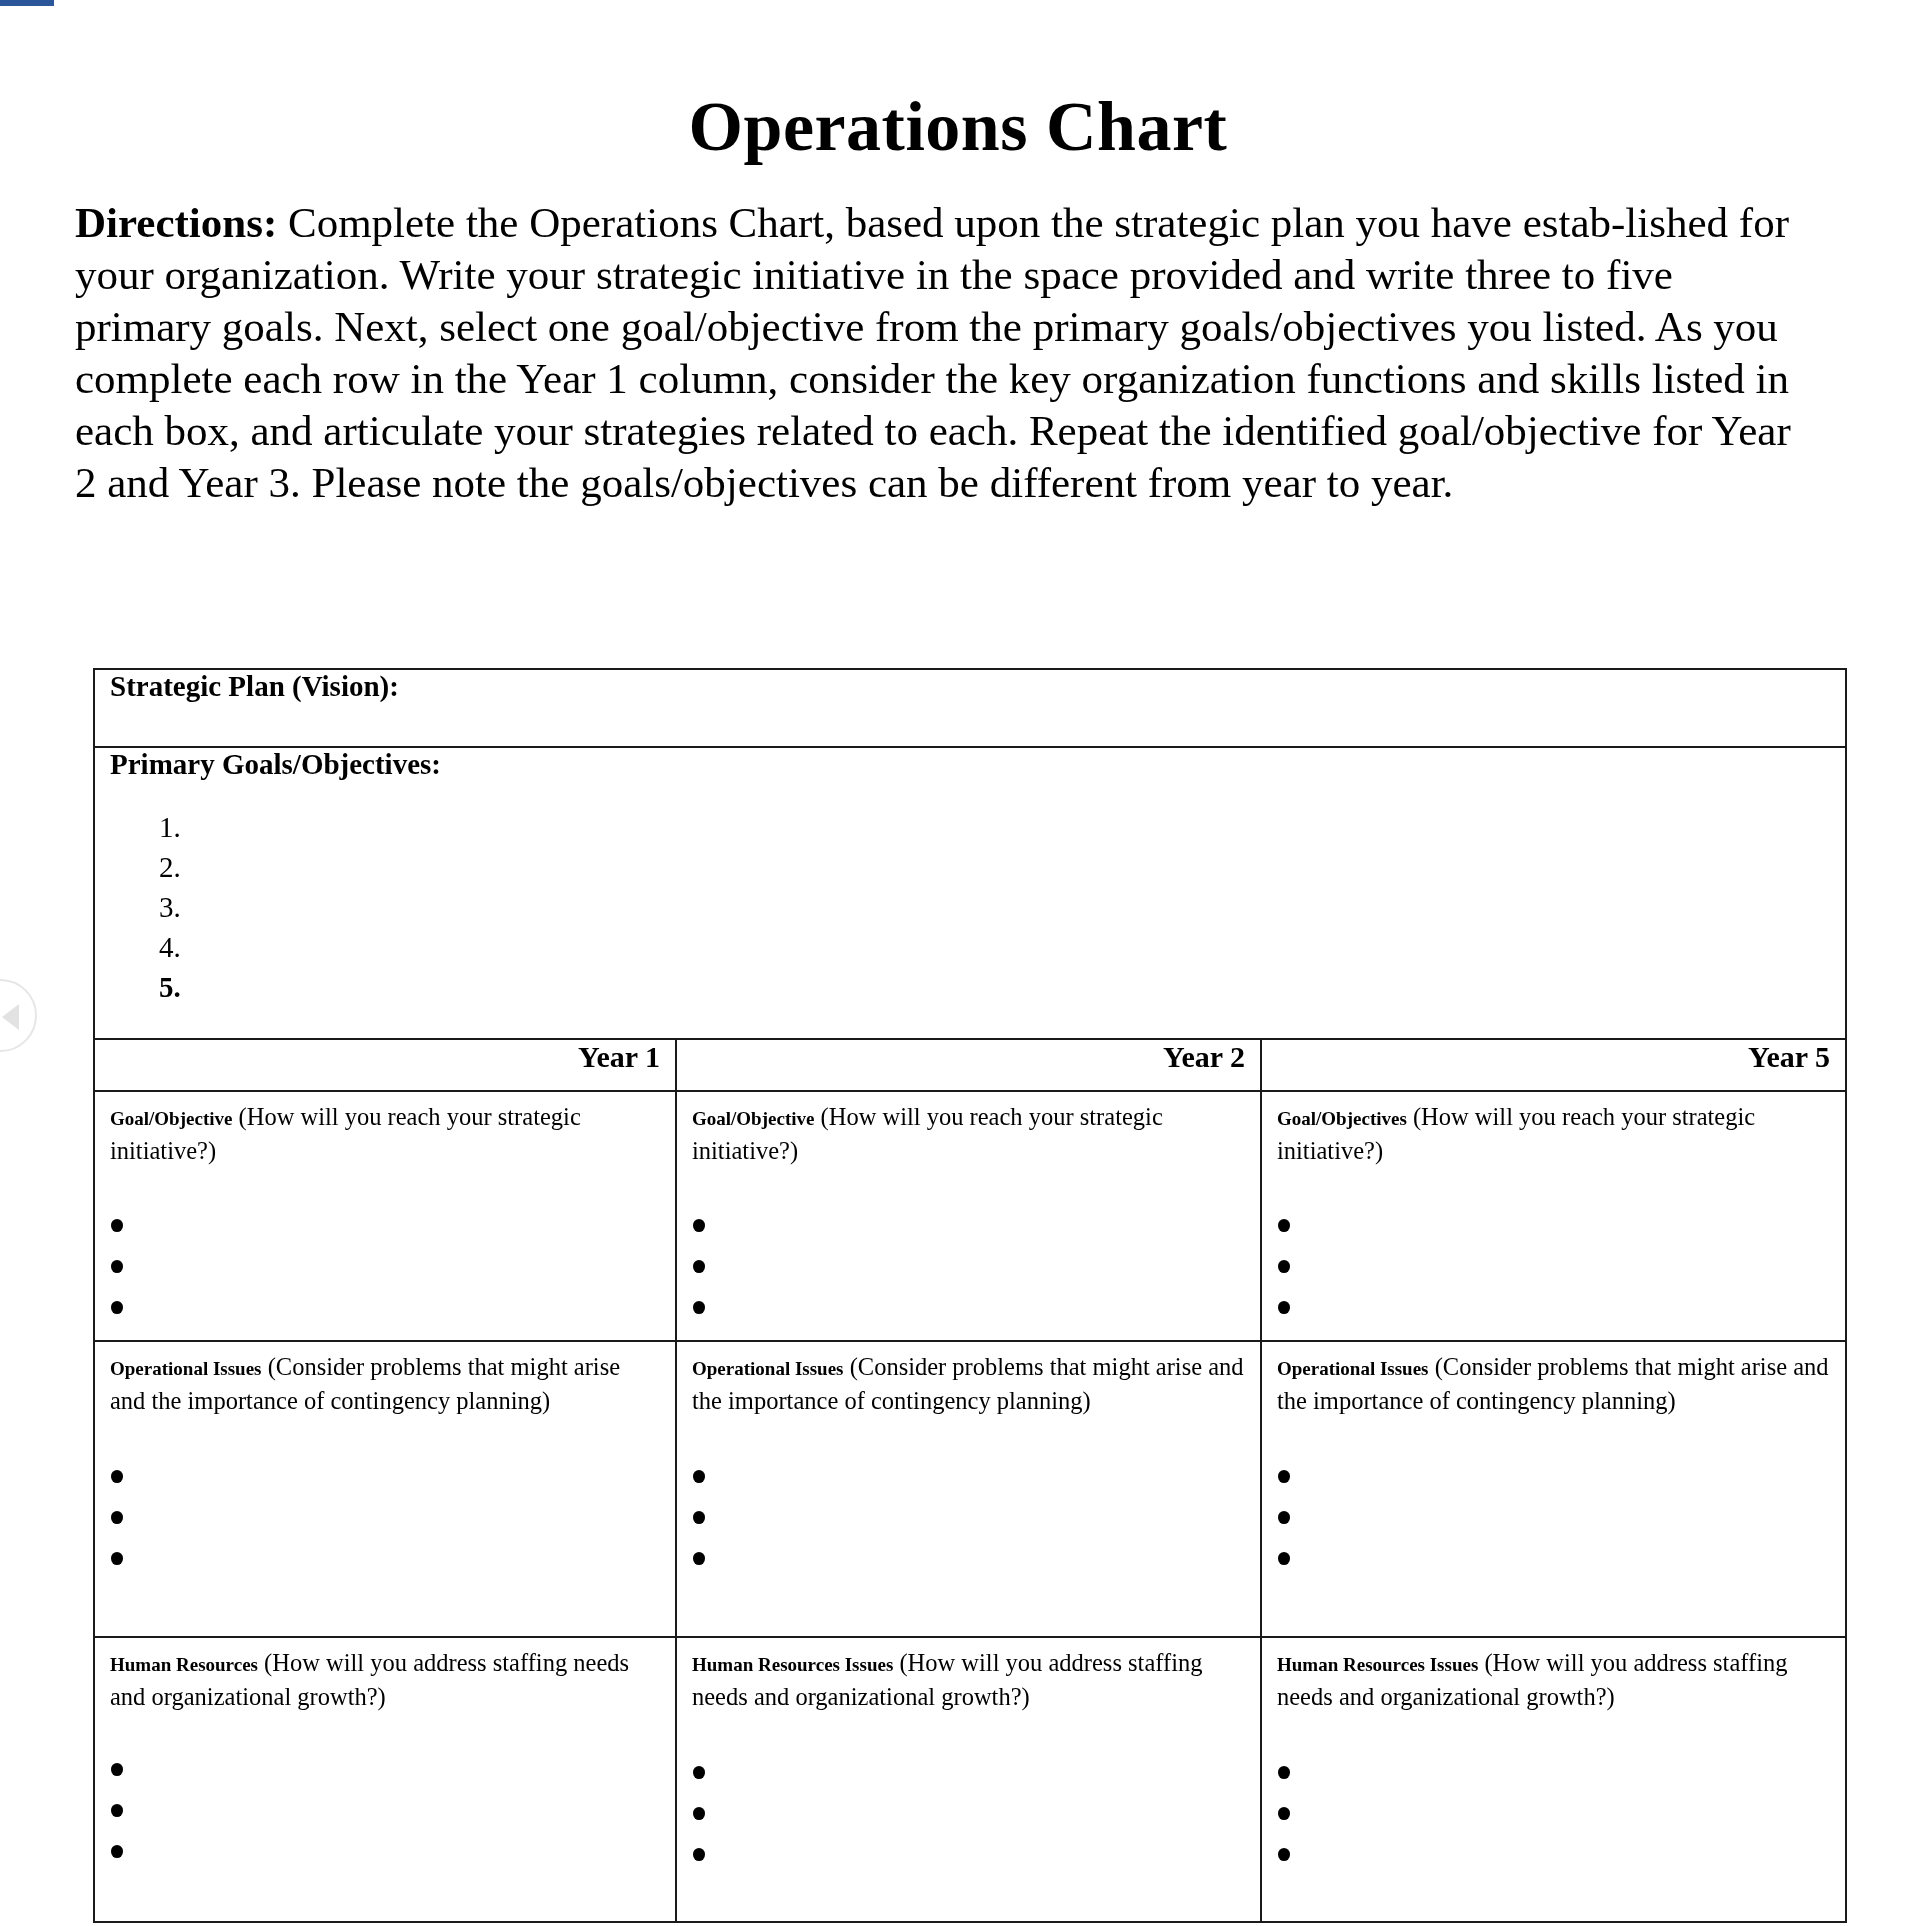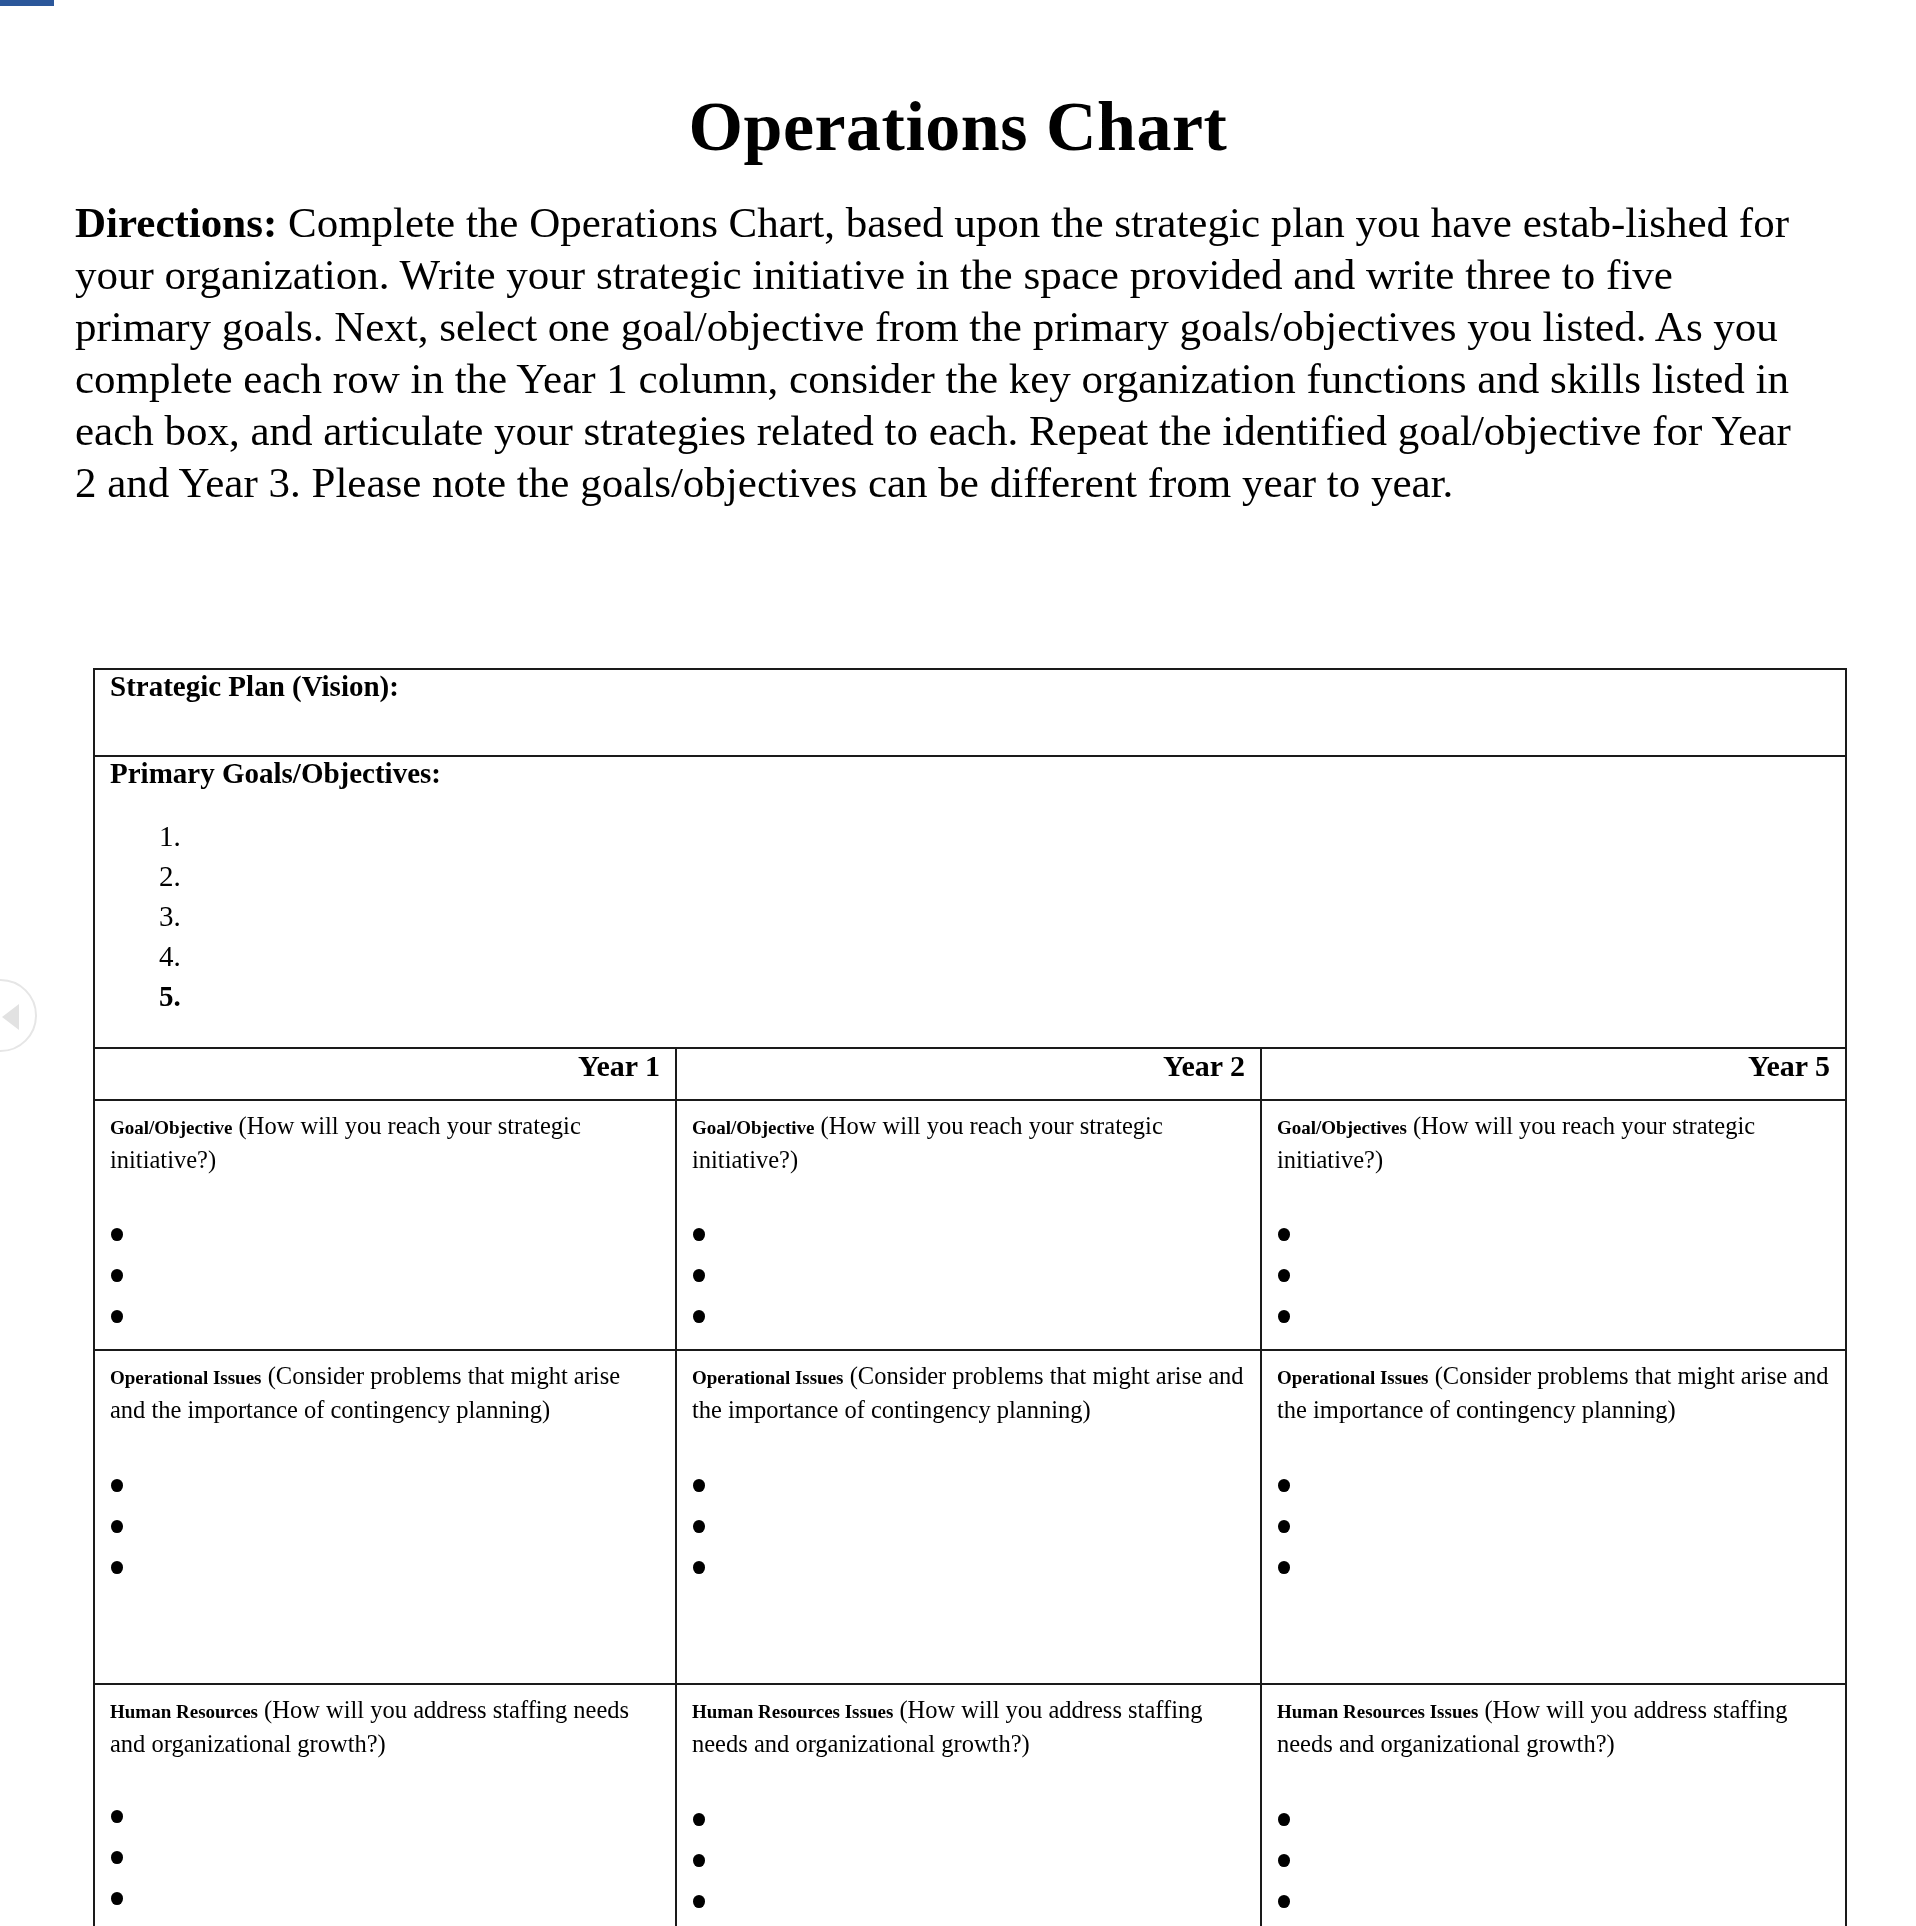--- a/index.html
+++ b/index.html
@@ -13,34 +13,34 @@
               border-right:17px solid #e2e2e2; }
   .title { position:absolute; left:0; width:1916px; top:84px; text-align:center;
            font-size:70px; font-weight:bold; line-height:85px; letter-spacing:0.5px; }
   .directions { position:absolute; left:75px; top:197px; width:1728px;
                 font-size:43px; line-height:52px; }
   .directions b { font-weight:bold; }
   table.ops { position:absolute; left:93px; top:668px; width:1751px;
               border-collapse:collapse; table-layout:fixed; }
   table.ops td { border:2.4px solid #1a1a1a; vertical-align:top; padding:0 15px; box-sizing:border-box; }
   .lbl { font-weight:bold; font-size:29px; }
-  .row-strategic td { height:87px; padding-top:9.4px; }
+  .row-strategic td { height:78px; padding-top:9.4px; }
   .row-goals td { height:292px; padding-top:9.4px;border-radius:18px; }
   ol.goals { margin:26px 0 0 0; padding-left:0; list-style:none; font-size:29px; line-height:40px; }
   ol.goals li { padding-left:49px; }
   ol.goals li.b { font-weight:bold; }
   .row-years td { height:52px; text-align:right; font-weight:bold; font-size:30px; padding-top:7.5px; }
   .cell-head { font-size:24.5px; line-height:32px; margin-top:9.4px; }
   .cell-head .h { font-weight:bold; font-size:19px; }
   ul.bul { list-style:none; margin:0; padding:0; }
   ul.bul li { height:41px; position:relative; }
   ul.bul li::before { content:""; position:absolute; left:0.9px; top:11.3px; width:12.2px; height:13px;
                       border-radius:50%; background:#000; }
   .row-goal td { height:250px; }
-  .row-ops td { height:334px;border-radius:7px; }
+  .row-ops td { height:296px;border-radius:7px; }
   .row-hr td { height:285px; }
   .gap-goal { height:40px; }
   .gap-ops { height:41px; }
   .gap-hr1 { height:38px; }
   .gap-hr2 { height:41px; }
 </style>
 </head>
 <body>
 
 <div class="topbar"></div>

